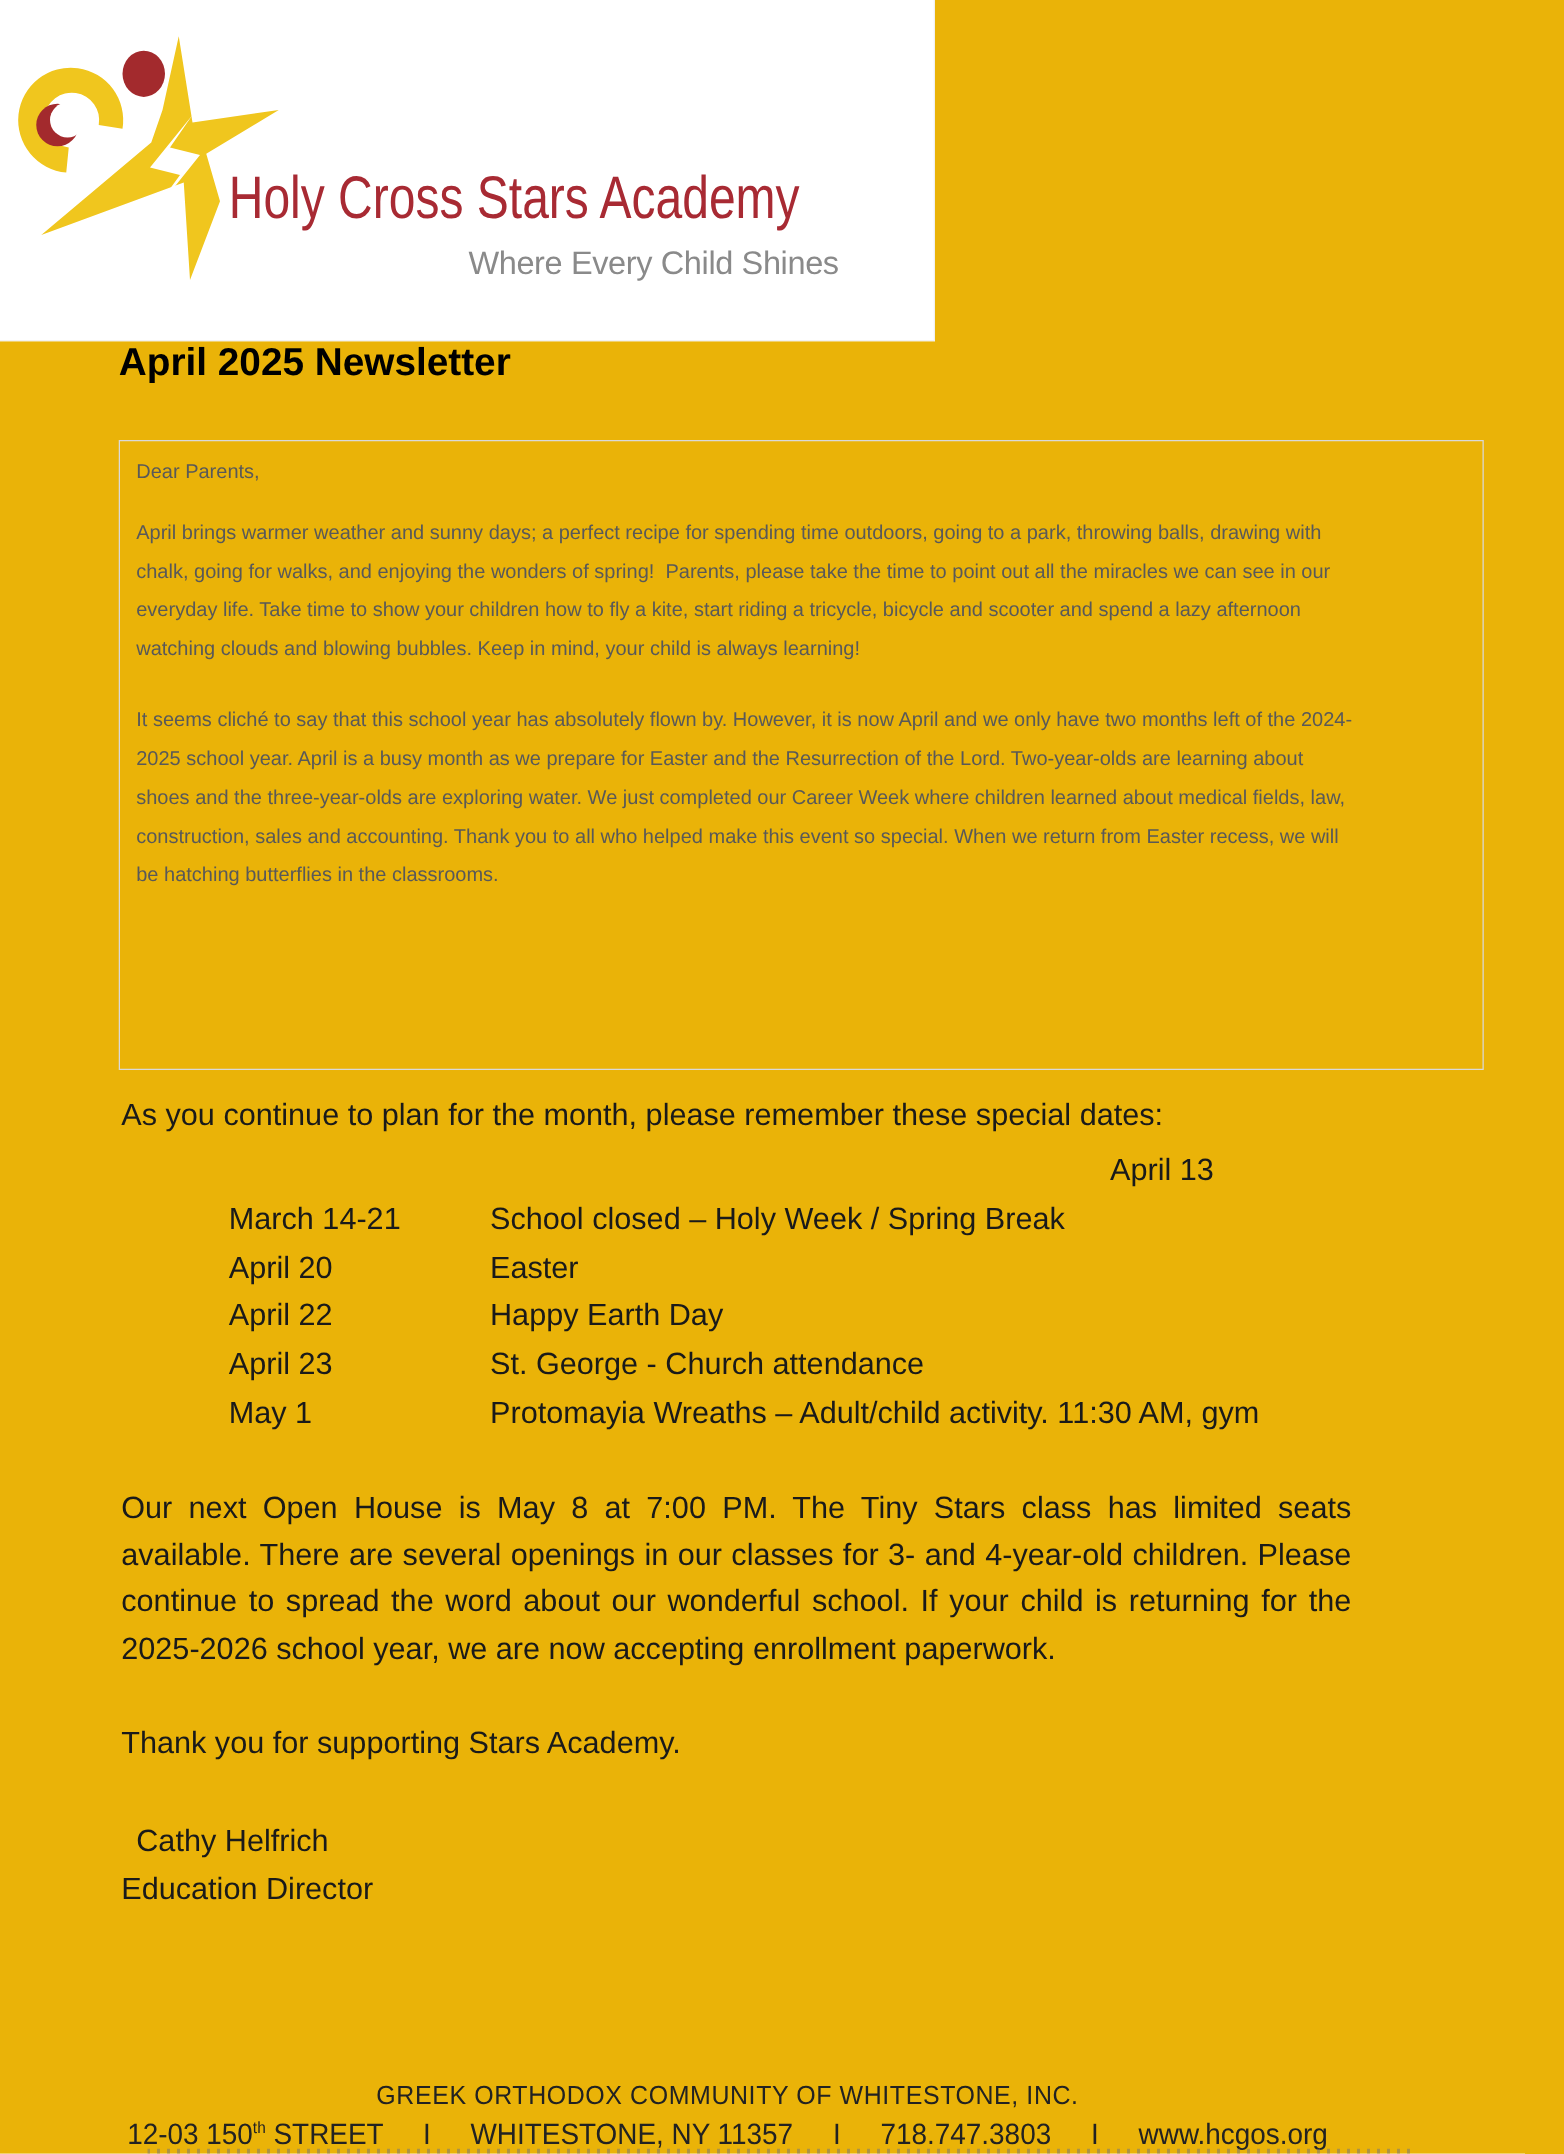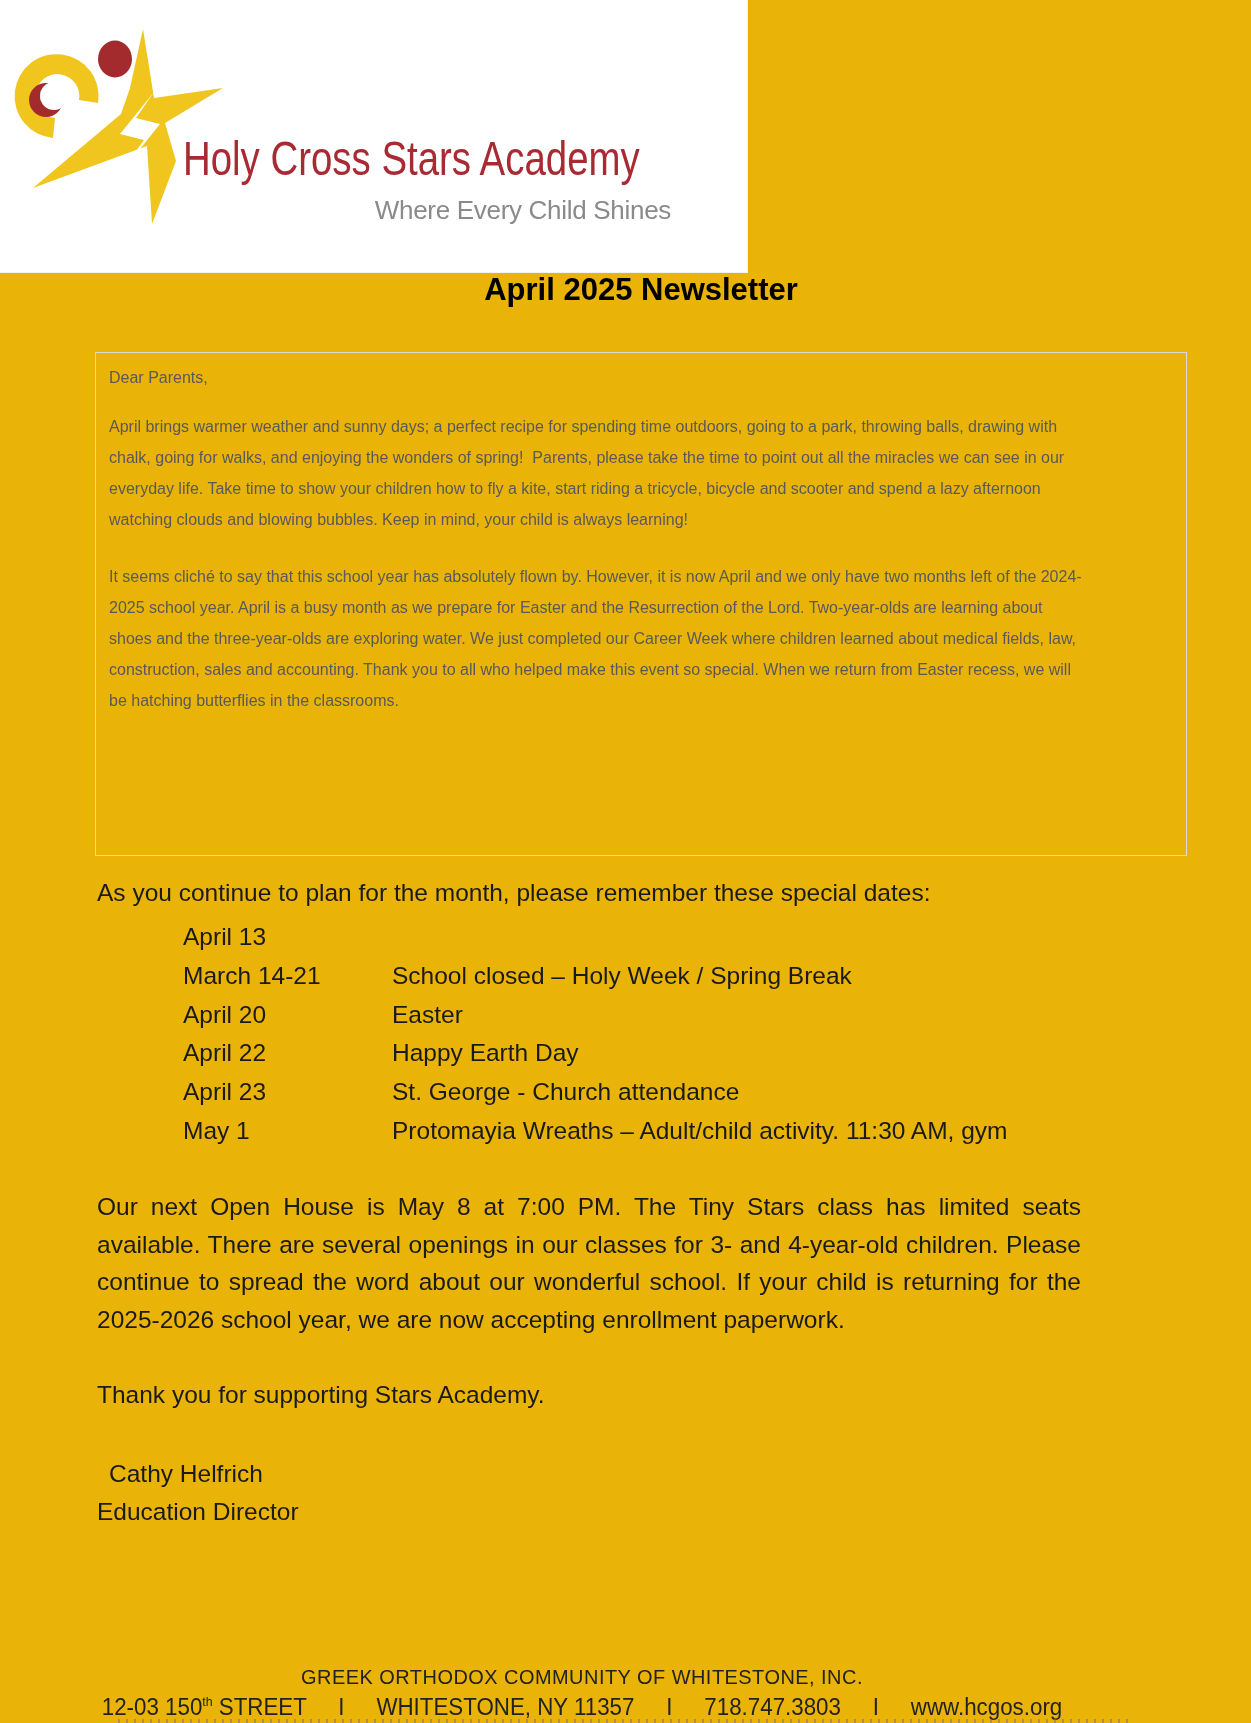--- a/index.html
+++ b/index.html
@@ -19,42 +19,42 @@
     letter-spacing:0;
   }
   .logo-tagline {
     position:absolute; right:76px; top:197px; font-size:26px; line-height:1;
     color:#8A8A8A; white-space:nowrap; letter-spacing:-0.3px;
   }
 
   
   .doc-title {
     position:absolute; left:95px; top:272px; width:1092px;
-    text-align:center; font-size:31px; font-weight:bold; color:#000;
+    text-align:left; font-size:31px; font-weight:bold; color:#000;
   }
 
   
   .letter-box {
     position:absolute; left:95px; top:352px; width:1092px; height:504px;
     border:1px solid #D9D9D9; padding:9px 100px 0 13px;
     color:#595959; font-size:16px; line-height:31px; text-align:left;
   }
   .letter-box .salutation { margin-bottom:18px; }
   .letter-box .para1 { margin-bottom:26px; }
 
   
   .dates-intro {
     position:absolute; left:97px; top:879px; width:1000px;
     font-size:24.5px; color:#1A1A1A;
   }
   .dates-list {
     position:absolute; left:97px; top:918px; width:1000px;
     font-size:24.5px; color:#1A1A1A; line-height:38.8px;
   }
-  .date-row { display:flex; }
+  .date-row { display:flex;justify-content:flex-end; }
   .date-label { margin-left:86px; width:209px; flex:0 0 209px; }
   .event-label { flex:1; }
 
   
   .open-house {
     position:absolute; left:97px; top:1188px; width:984px;
     font-size:24.5px; line-height:37.6px; color:#1A1A1A; text-align:justify;
   }
   .closing   { position:absolute; left:97px; top:1381px; font-size:24.5px; color:#1A1A1A;text-align:right; }
   .sig-name  { position:absolute; left:97px; top:1460px; font-size:24.5px; color:#1A1A1A;margin-left:12px; }

